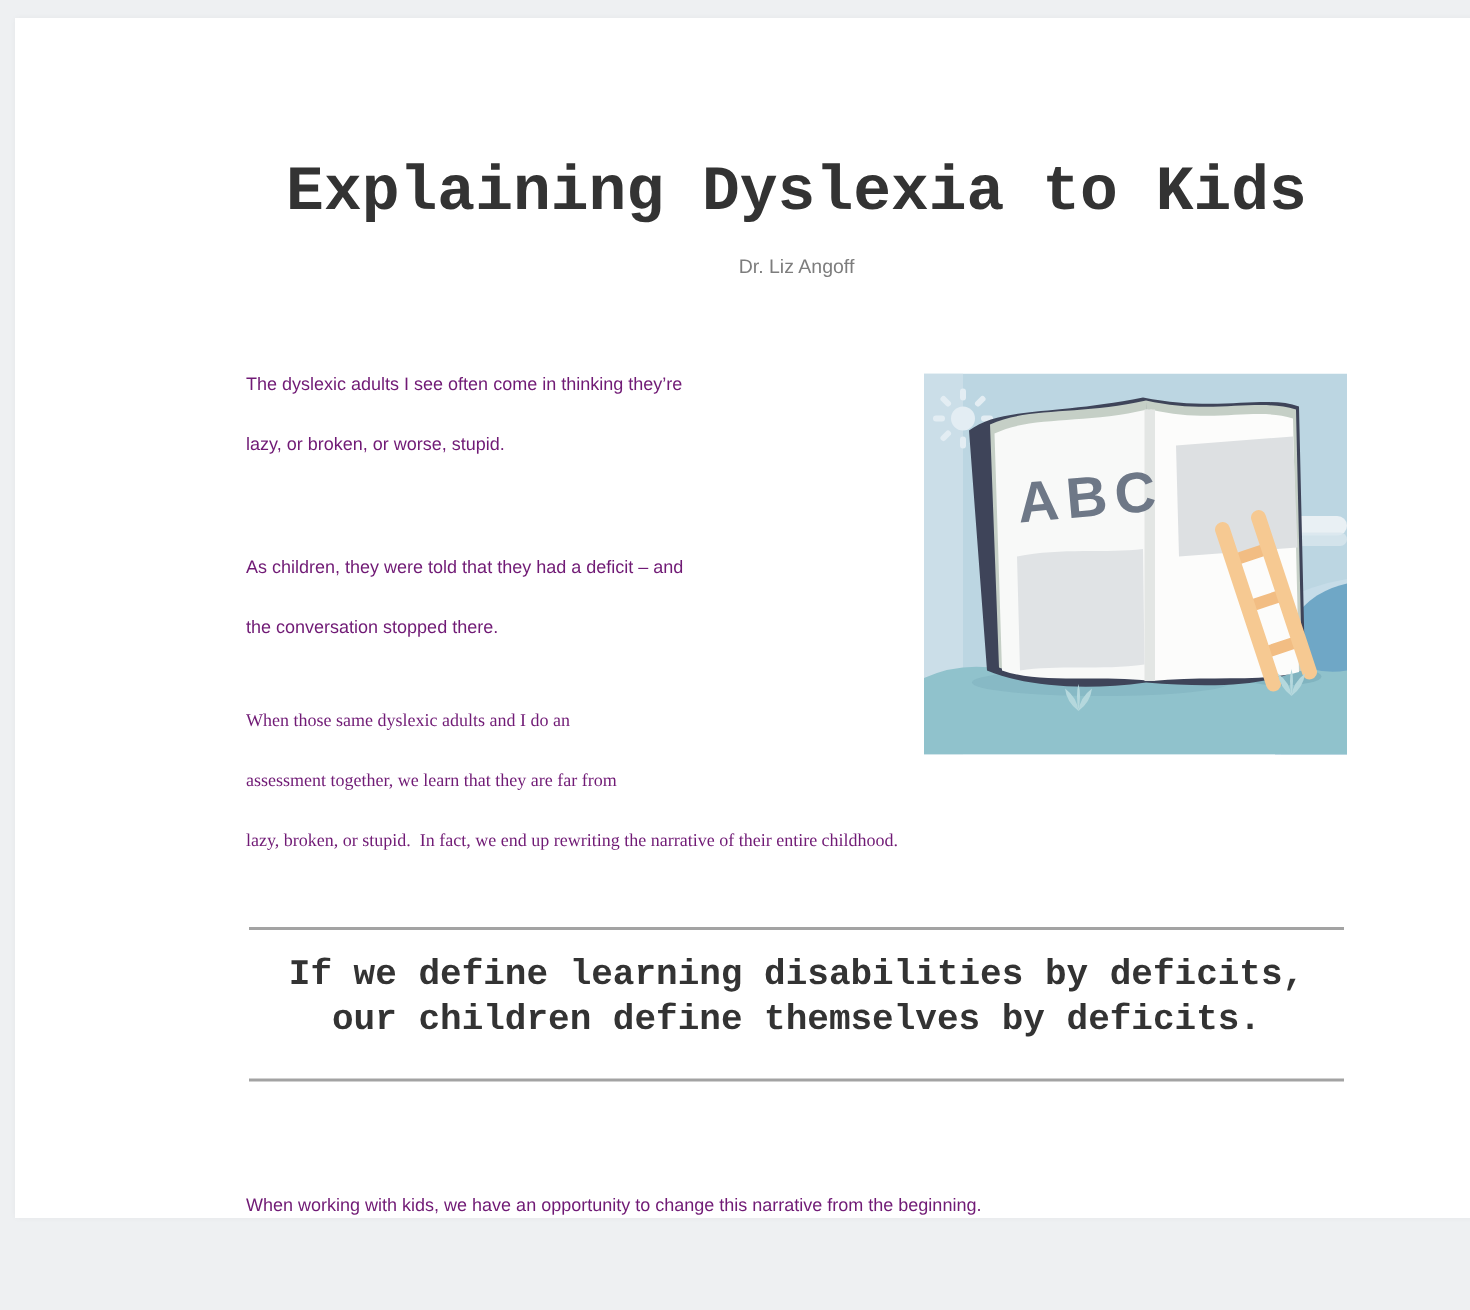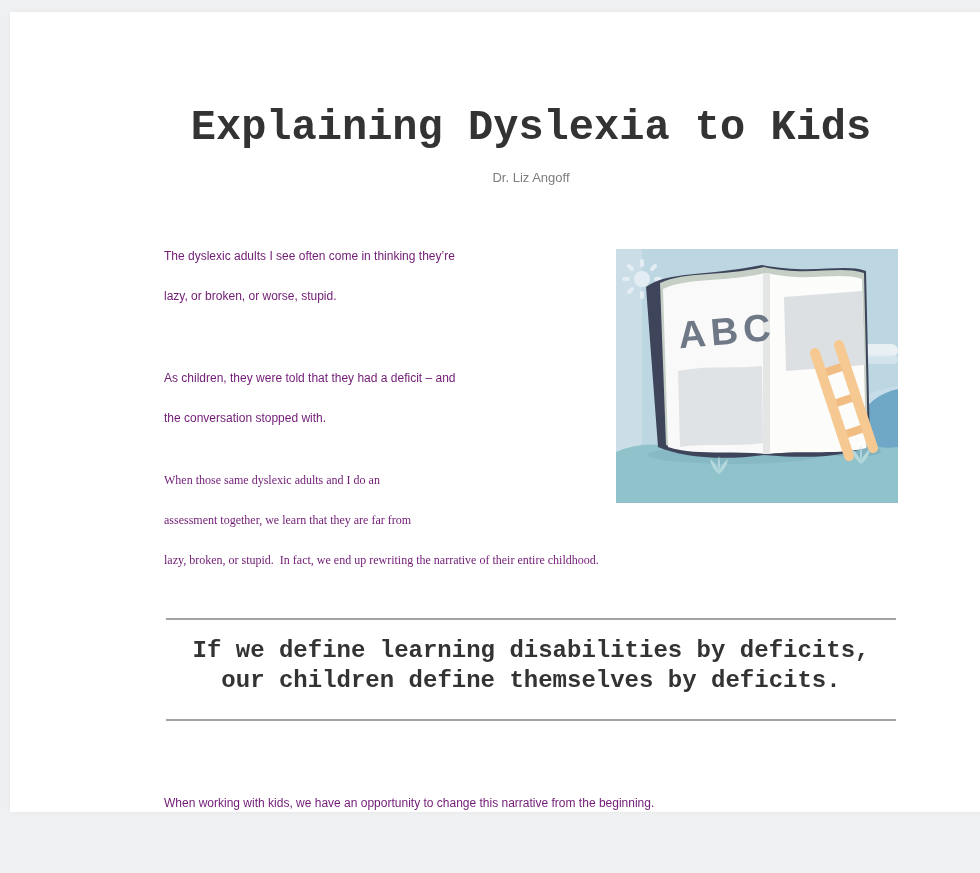--- a/index.html
+++ b/index.html
@@ -142,21 +142,21 @@
           <g fill="#b5d8dd">
             <path d="M103,225 Q95,219 94,210 Q102,216 103,225 Z M103,225 Q101,214 103,207 Q105,214 103,225 Z M103,225 Q111,219 112,210 Q104,216 103,225 Z"></path>
             <path d="M245,215 Q237,209 236,200 Q244,206 245,215 Z M245,215 Q243,204 245,197 Q247,204 245,215 Z M245,215 Q253,209 254,200 Q246,206 245,215 Z"></path>
           </g>
         </svg>
       </figure>
 
       <p class="body-par par-1">The dyslexic adults I see often come in thinking they’re
 lazy, or broken, or worse, stupid.</p>
       <p class="body-par par-2">As children, they were told that they had a deficit – and
-the conversation stopped with.</p>
+the conversation stopped there.</p>
       <p class="body-par par-3">When those same dyslexic adults and I do an
 assessment together, we learn that they are far from
 lazy, broken, or stupid.&nbsp; In fact, we end up rewriting the narrative of their entire childhood.</p>
 
       <div class="pull-quote">If we define learning disabilities by deficits,
 our children define themselves by deficits.</div>
 
       <p class="body-par par-4">When working with kids, we have an opportunity to change this narrative from the beginning.
 We are in a position to shape the way they will view themselves and their relationship to</p>
 

